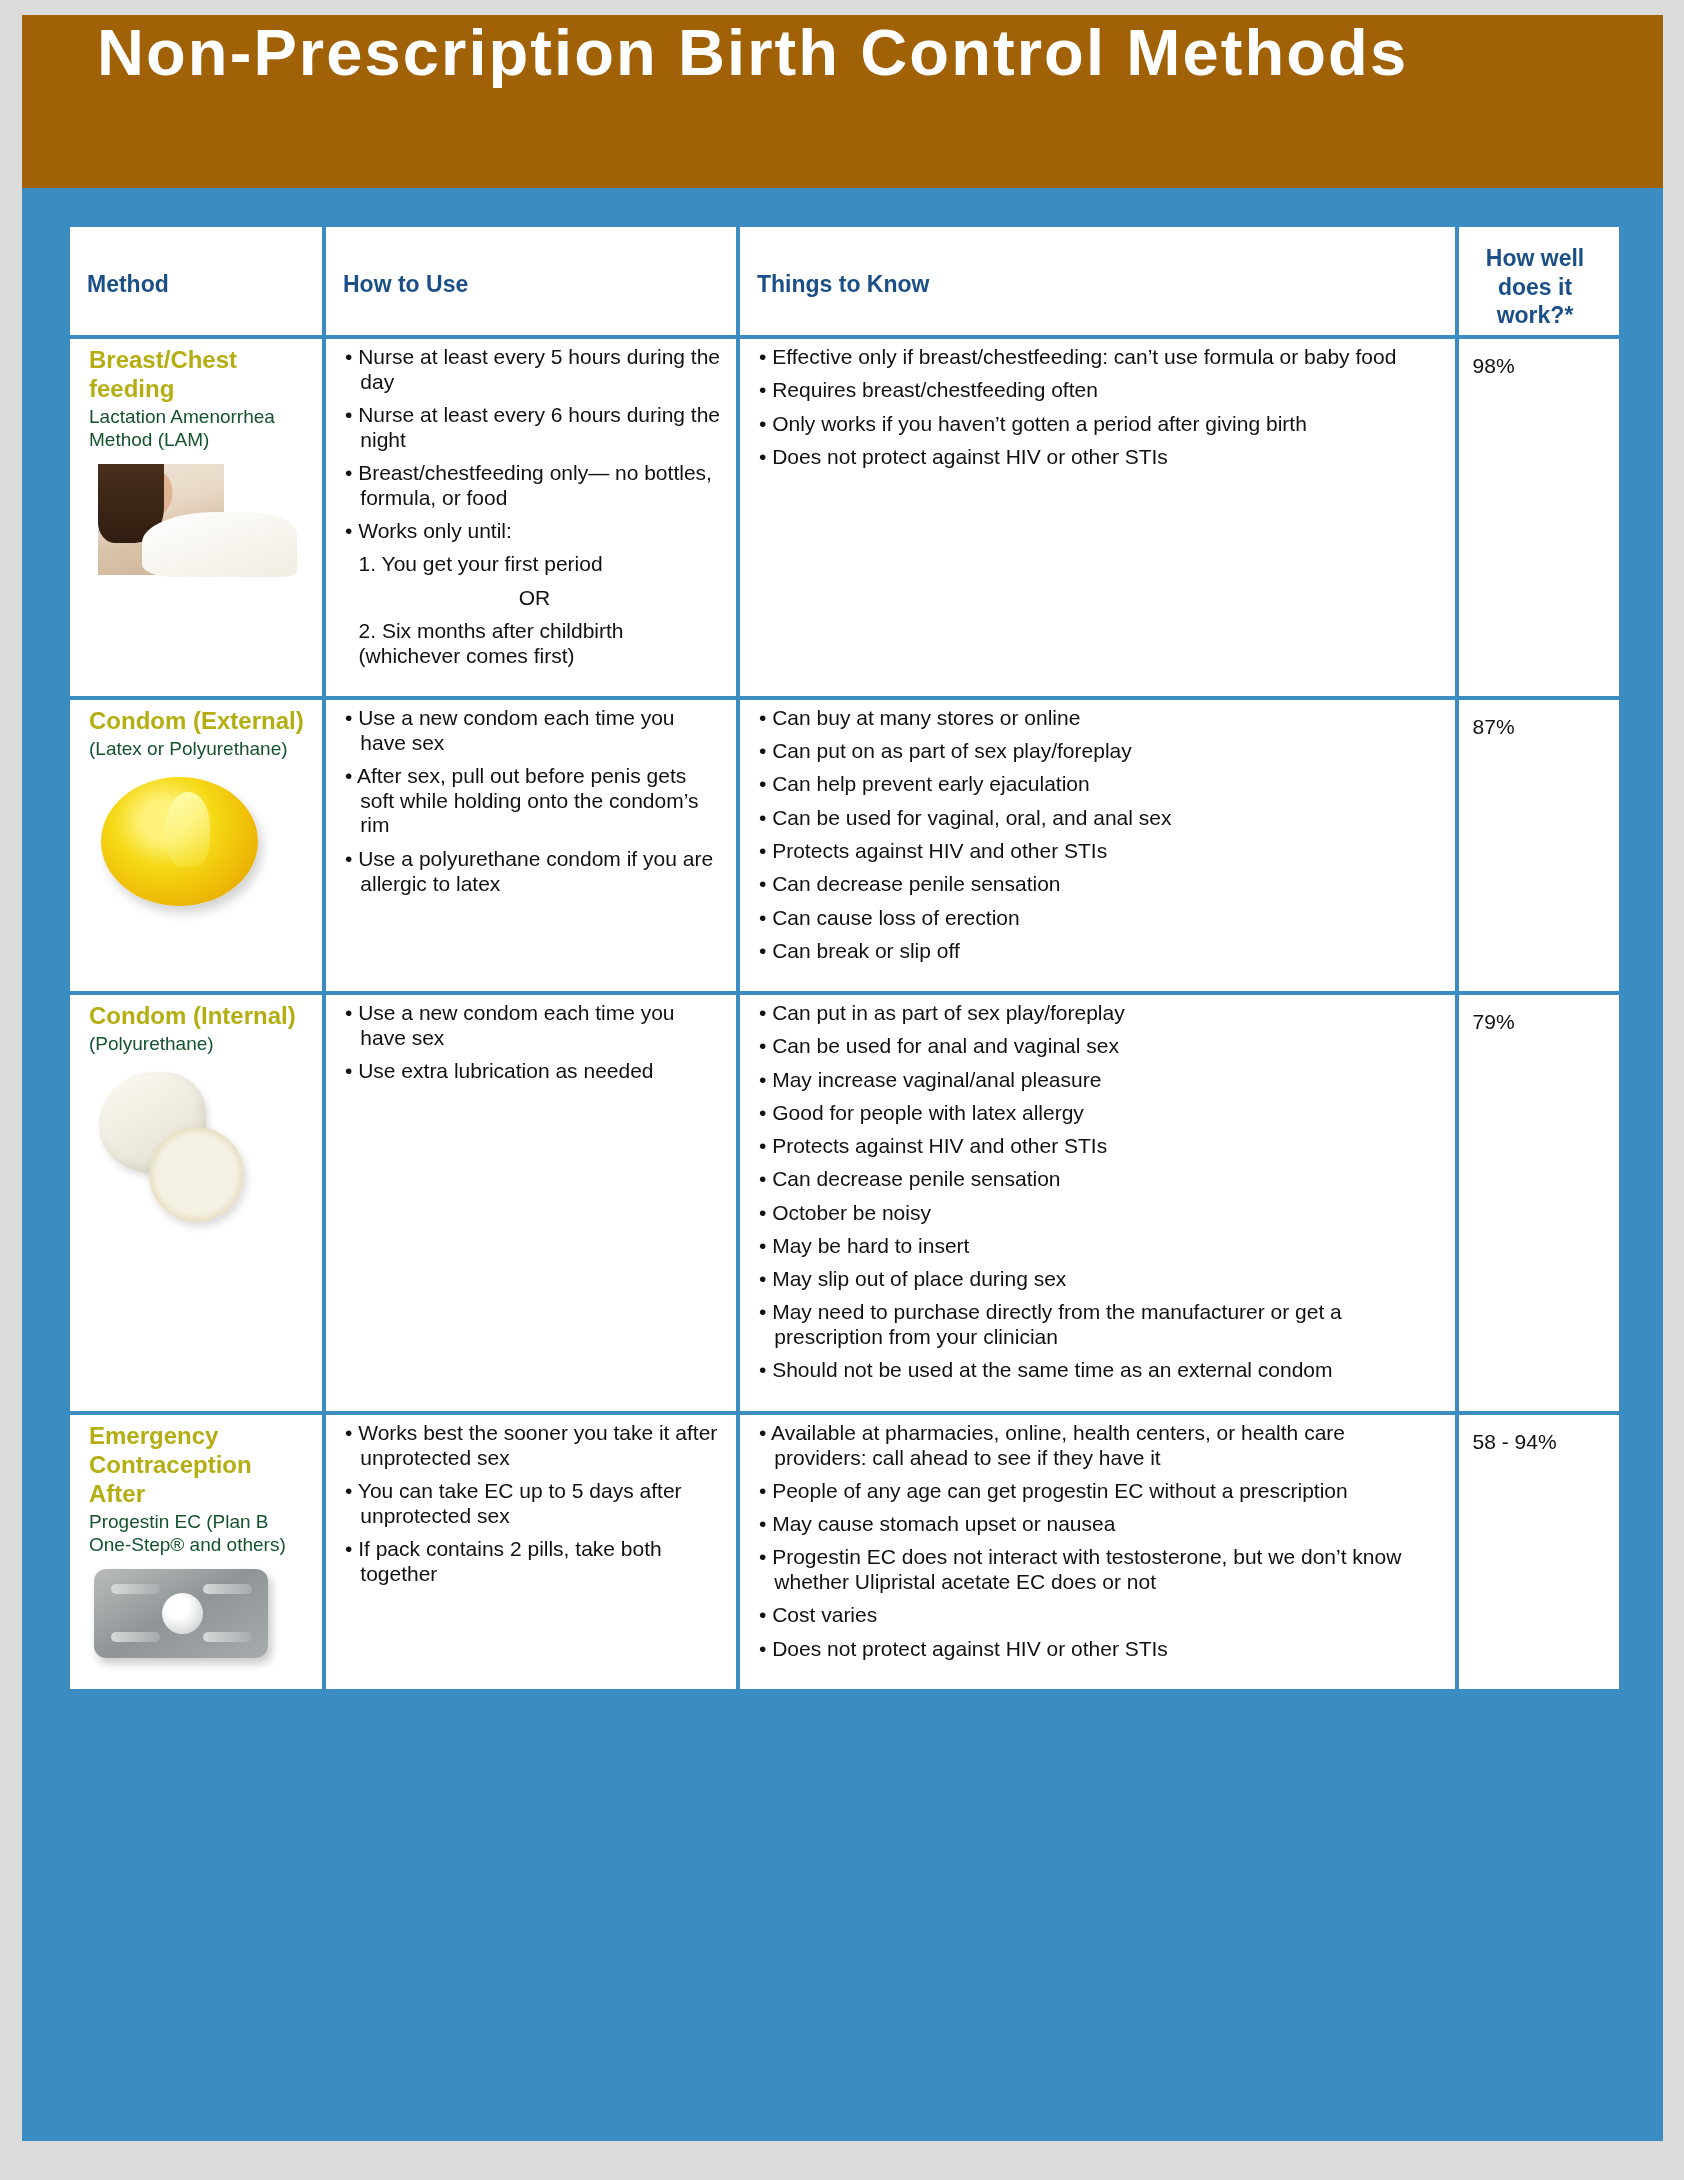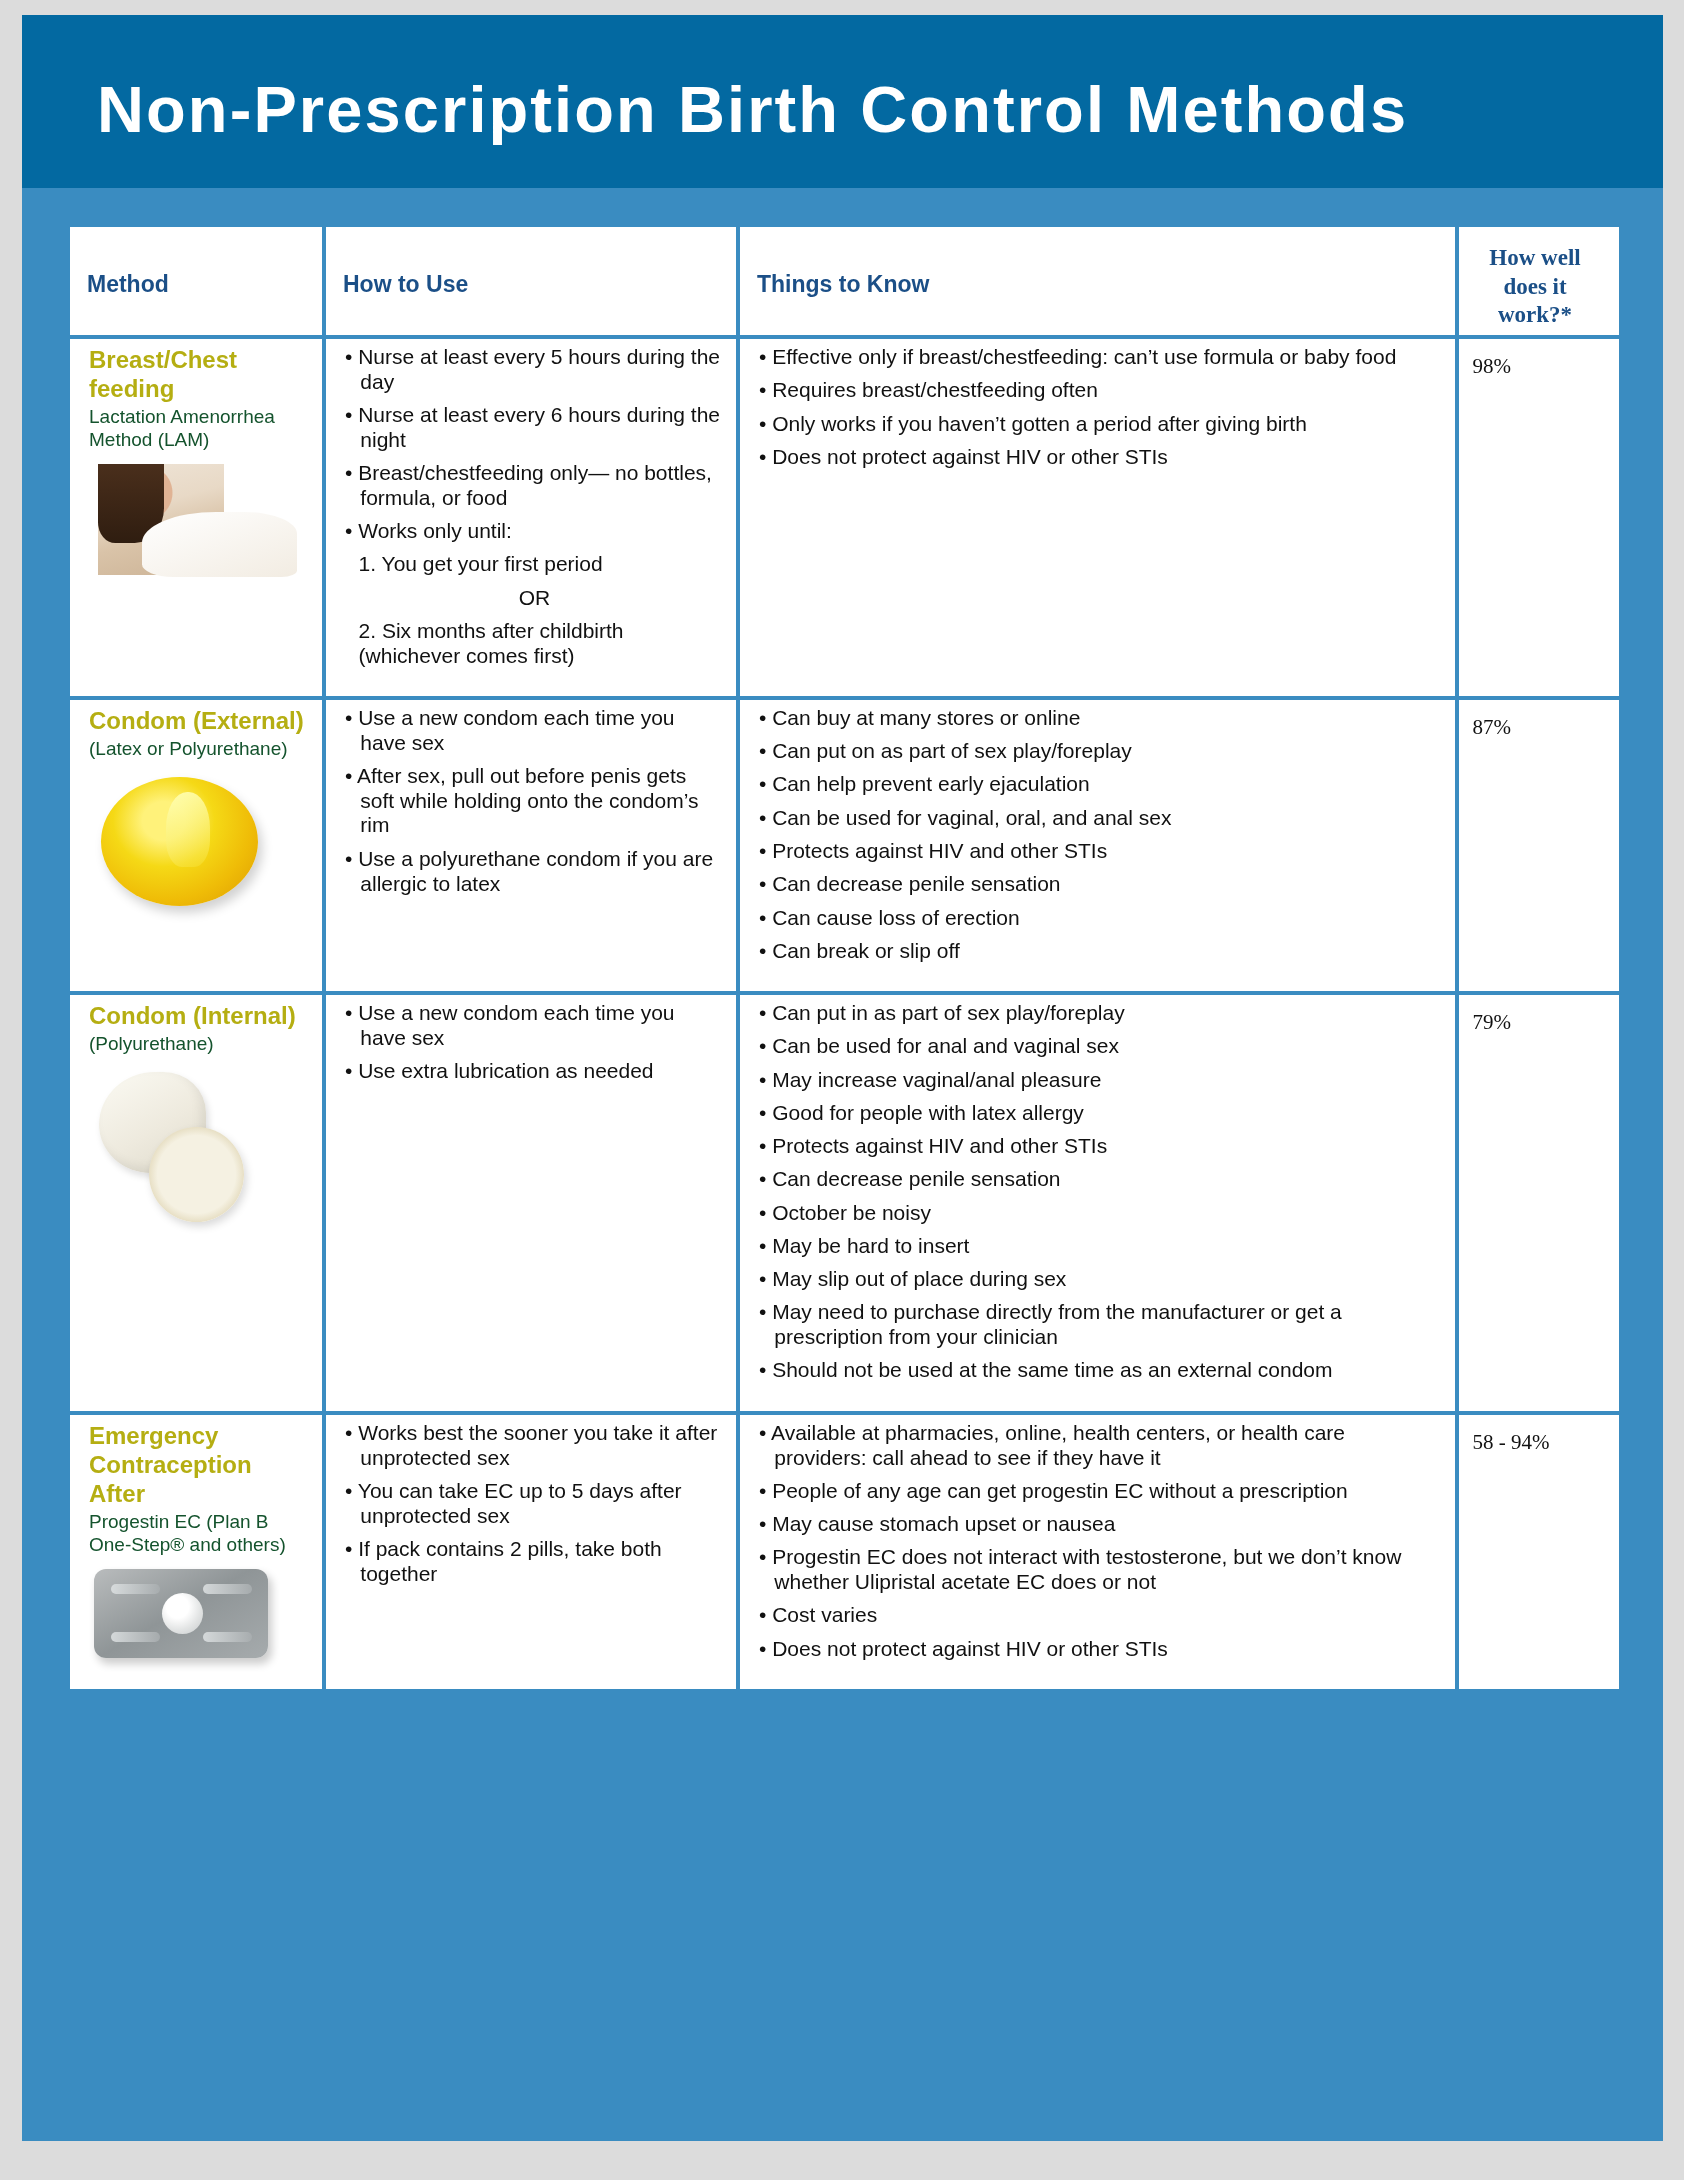--- a/index.html
+++ b/index.html
@@ -16,23 +16,22 @@
     background: #dcdcdc;
     overflow: hidden;
   }
   
   .title-band {
     position: absolute;
     left: 22px;
     top: 15.3px;
     width: 1641px;
     height: 189px;
-    background: #0369a1;
+    background: #a16207;
     display: flex;
-    align-items: center;
   }
   .title-text {
     color: #ffffff;
     font-size: 65px;
     font-weight: bold;
     letter-spacing: 2.1px;
     padding-left: 75px;
     font-family: "Liberation Sans", sans-serif;
     white-space: nowrap;
   }
@@ -54,21 +53,21 @@
     border-collapse: separate;
     border-spacing: 0;
   }
   .tbl td, .tbl th {
     background: #ffffff;
     vertical-align: top;
     border-right: 4.3px solid #3a8cc1;
     border-bottom: 4.3px solid #3a8cc1;
     padding: 0;
   }
-  .tbl td:last-child, .tbl th:last-child { border-right: none; font-family: Liberation Serif, serif; }
+  .tbl td:last-child, .tbl th:last-child { border-right: none; }
   .tbl tr:last-child td { border-bottom: none; }
 
   
   .c-method  { width: 256px; }
   .c-how     { width: 414px; }
   .c-things  { width: 719px; }
   .c-works   { width: 160px; }
 
   
   .hdr-cell {

